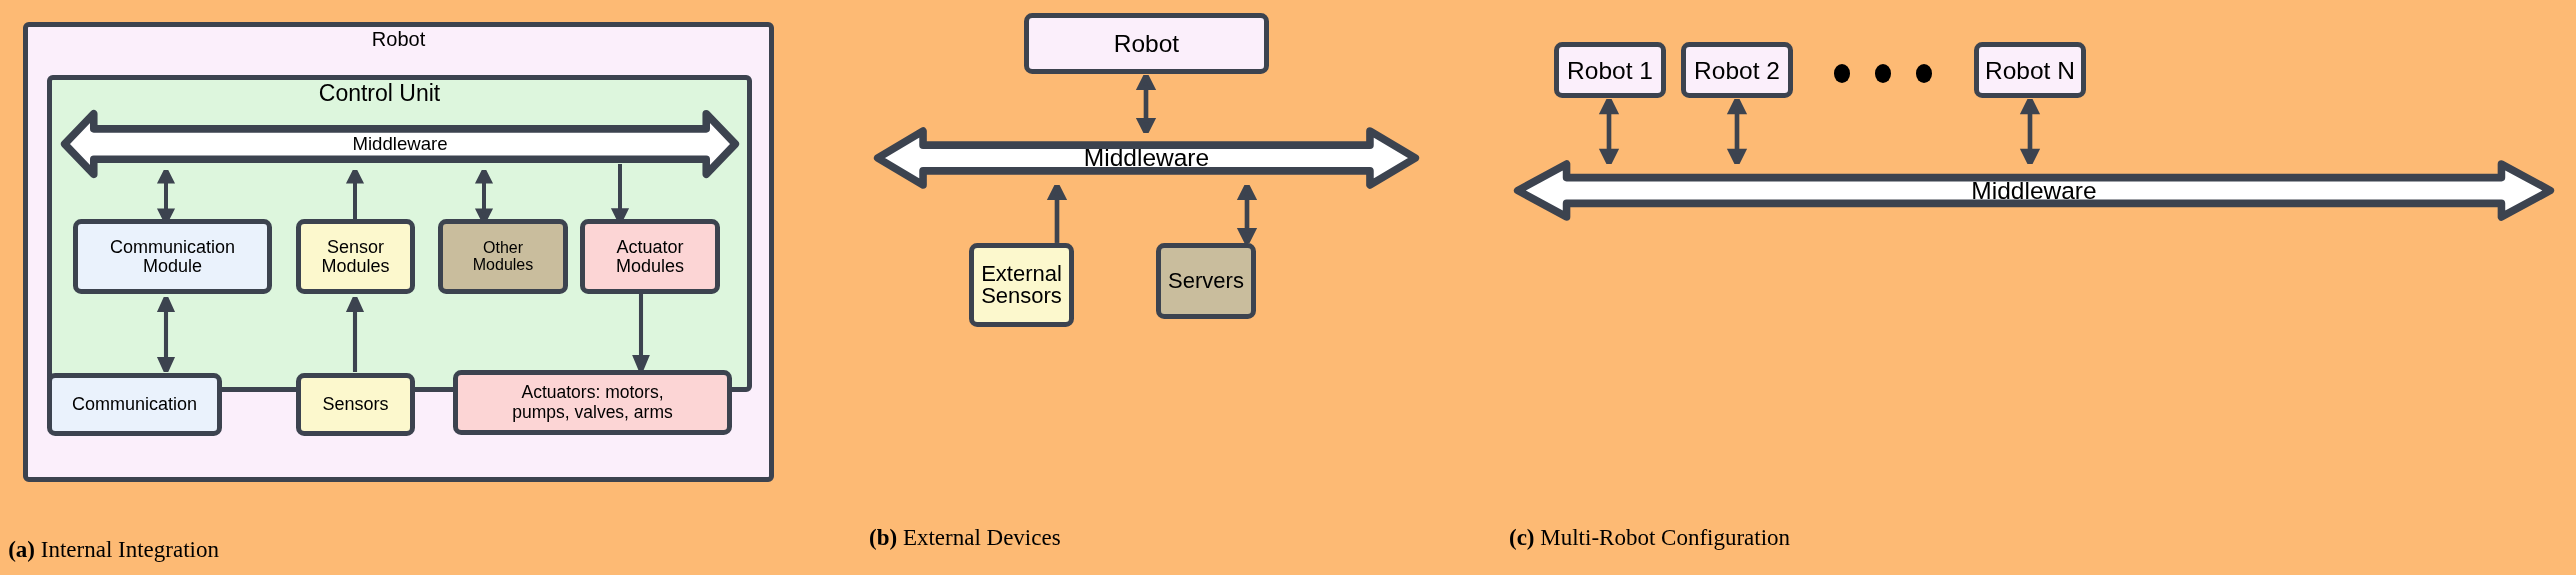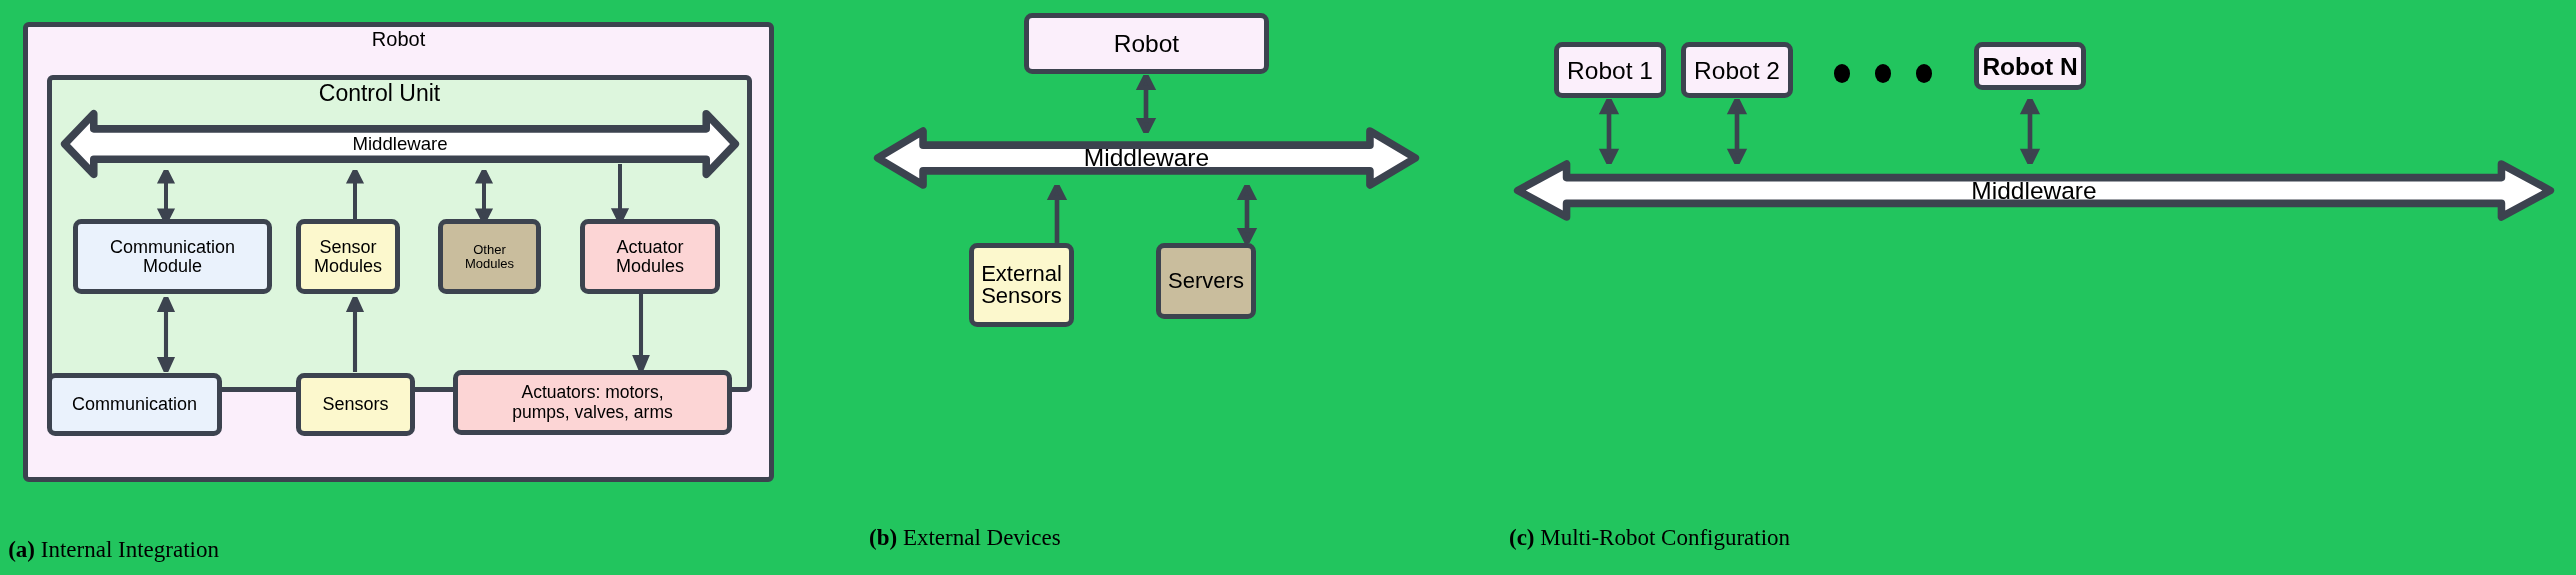--- a/index.html
+++ b/index.html
@@ -1,17 +1,17 @@
 <!DOCTYPE html>
 <html style="font-size:9.3px"><head>
 <meta charset="utf-8">
 <style>
   html,body{margin:0;padding:0;background:#ffffff;}
   body{width:2576px;height:575px;font-family:"Liberation Sans",sans-serif;overflow:hidden;}
-  #stage{position:relative;width:2576px;height:575px;background:#22c55e;}
+  #stage{position:relative;width:2576px;height:575px;background:#fdba74;}
 
   
   .node{
     position:absolute;box-sizing:border-box;
     border:5.2px solid #3c434f;border-radius:8.2px;
     display:flex;align-items:center;justify-content:center;
     text-align:center;color:#000;line-height:1.02;
     font-family:"Liberation Sans",sans-serif;
     white-space:pre-line;
   }
@@ -100,23 +100,23 @@
     <svg viewBox="0 0 34 100">
         <g stroke="#3c434f" stroke-width="7" fill="#3c434f">
       <line x1="17" y1="0" x2="17" y2="84"></line>
           <polygon points="17,100 27,80 7,80"></polygon>
     </g>
       </svg>
   </div>
 
   <div class="node" style="left:73px;top:219px;width:199px;height:75px;background:#eaf2fc;font-size:18px;">Communication
 Module</div>
-  <div class="node" style="left:296px;top:219px;width:104px;height:75px;background:#fcf8cd;font-size:18px;text-align:center;">Sensor
+  <div class="node" style="left:296px;top:219px;width:119px;height:75px;background:#fcf8cd;font-size:18px;text-align:center;">Sensor
 Modules</div>
-  <div class="node" style="left:438px;top:219px;width:103px;height:75px;background:#c9bd9d;font-size:13px;">Other
+  <div class="node" style="left:438px;top:219px;width:130px;height:75px;background:#c9bd9d;font-size:16px;">Other
 Modules</div>
   <div class="node" style="left:580px;top:219px;width:140px;height:75px;background:#fcd5d5;font-size:18px;">Actuator
 Modules</div>
 
   <div class="conn" style="left:156px;top:297px;width:20px;height:75px;">
     <svg viewBox="0 0 34 128">
         <g stroke="#3c434f" stroke-width="7" fill="#3c434f">
       <line x1="17" y1="18" x2="17" y2="110"></line>
       <polygon points="17,0 27,22 7,22"></polygon>
           <polygon points="17,128 27,106 7,106"></polygon>
@@ -191,21 +191,21 @@
 Sensors</div>
   <div class="node" style="left:1156px;top:243px;width:100px;height:76px;background:#c9bd9d;font-size:22px;">Servers</div>
 
   <div class="caption" style="left:869px;top:525px;">
     <b>(b) </b>
     <span>External Devices</span>
   </div>
 
   <div class="node" style="left:1554px;top:42px;width:112px;height:56px;background:#fbeffb;font-size:24.5px;">Robot 1</div>
   <div class="node" style="left:1681px;top:42px;width:112px;height:56px;background:#fbeffb;font-size:24.5px;">Robot 2</div>
-  <div class="node" style="left:1974px;top:42px;width:112px;height:48px;background:#fbeffb;font-size:24.5px;font-weight:bold;">Robot N</div>
+  <div class="node" style="left:1974px;top:42px;width:112px;height:56px;background:#fbeffb;font-size:24.5px;">Robot N</div>
 
   <div class="dot" style="left:1834px;top:64px;width:16.3px;height:18.6px;"></div>
   <div class="dot" style="left:1875px;top:64px;width:16.3px;height:18.6px;"></div>
   <div class="dot" style="left:1916px;top:64px;width:16.3px;height:18.6px;"></div>
 
   <div class="conn" style="left:1598px;top:99px;width:22px;height:65px;">
     <svg viewBox="0 0 38 112">
         <g stroke="#3c434f" stroke-width="8" fill="#3c434f">
       <line x1="19" y1="18" x2="19" y2="94"></line>
       <polygon points="19,0 30,22 8,22"></polygon>

